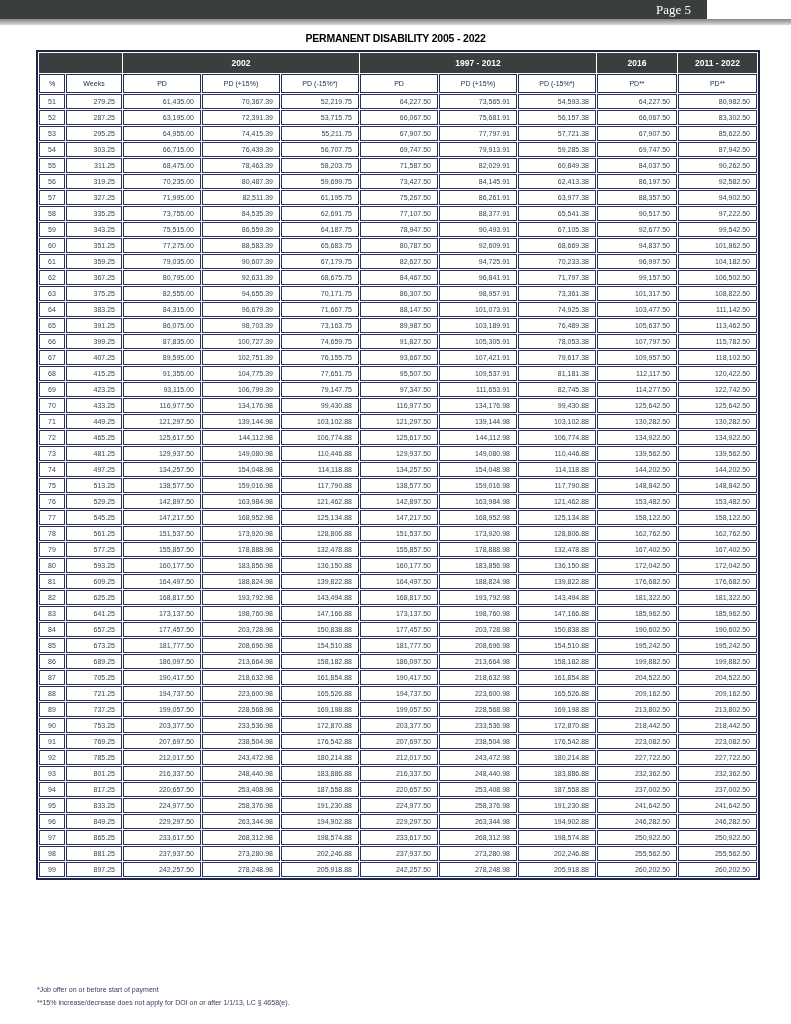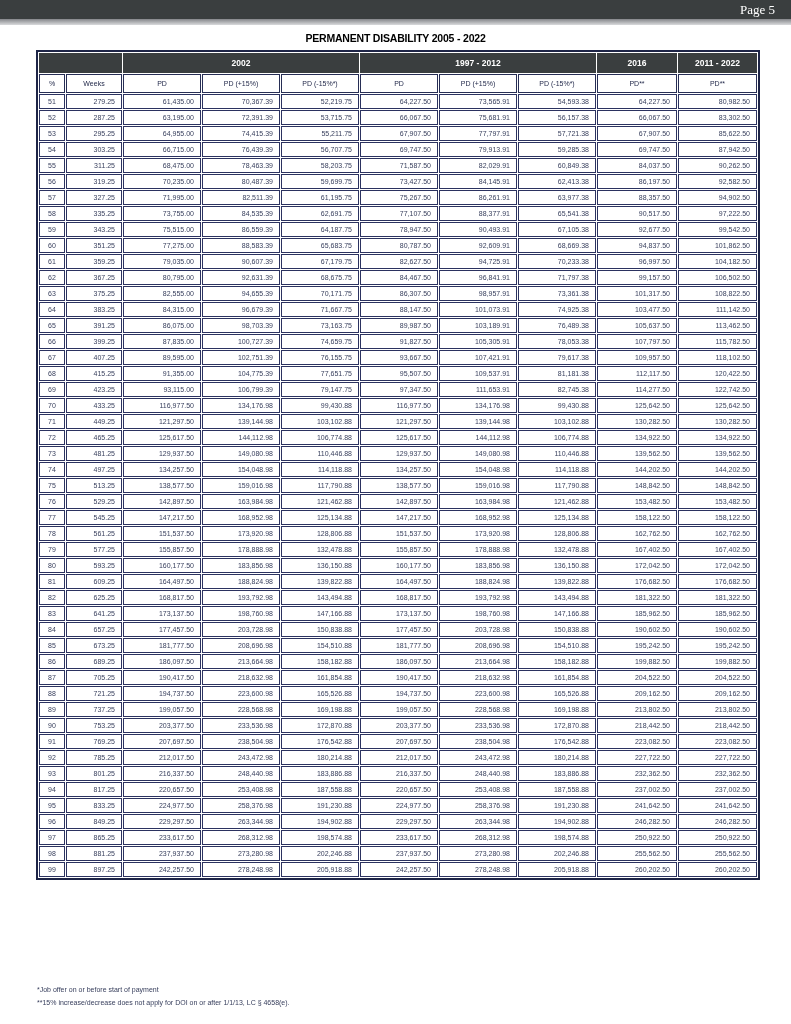--- a/index.html
+++ b/index.html
@@ -1,20 +1,20 @@
 <!DOCTYPE html>
 <html><head>
 <meta charset="utf-8">
 <style>
   html,body{margin:0;padding:0;}
   body{
     width:791px;height:1024px;position:relative;background:#ffffff;
     font-family:"Liberation Sans",sans-serif;overflow:hidden;
   }
-  .topbar{position:absolute;top:0;left:0;width:791px;height:19px;background:#3a3e3f;}
+  .topbar{position:absolute;top:0;left:0;width:707px;height:19px;background:#3a3e3f;}
   .topbar-fade{position:absolute;top:19px;left:0;width:791px;height:6px;
     background:linear-gradient(#84868a,#d9dadc);}
   .page-label{position:absolute;top:2px;right:16px;color:#ffffff;
     font-family:"Liberation Serif",serif;font-size:13px;}
   .doc-title{position:absolute;top:32px;left:0;width:791px;text-align:center;
     font-size:10.5px;font-weight:bold;color:#000;letter-spacing:-0.2px;}
   table.pd{
     position:absolute;top:50px;left:36px;table-layout:fixed;
     border-collapse:separate;border-spacing:1px;background:#fff;
     border:2px solid #1e2547;

